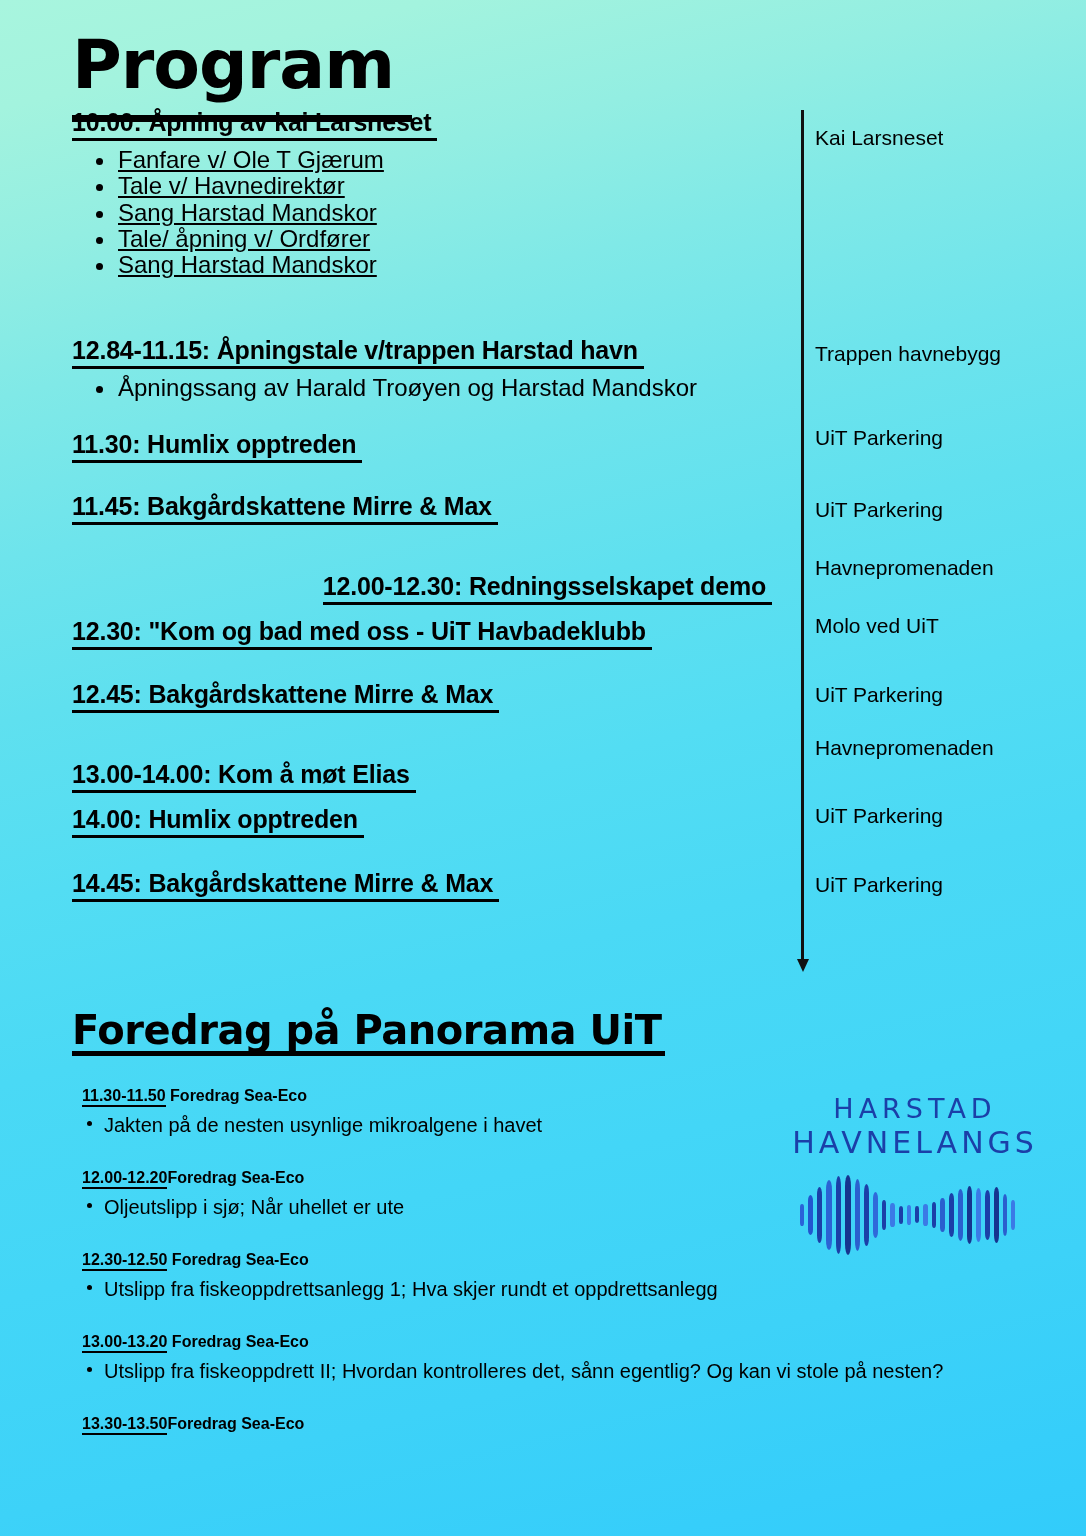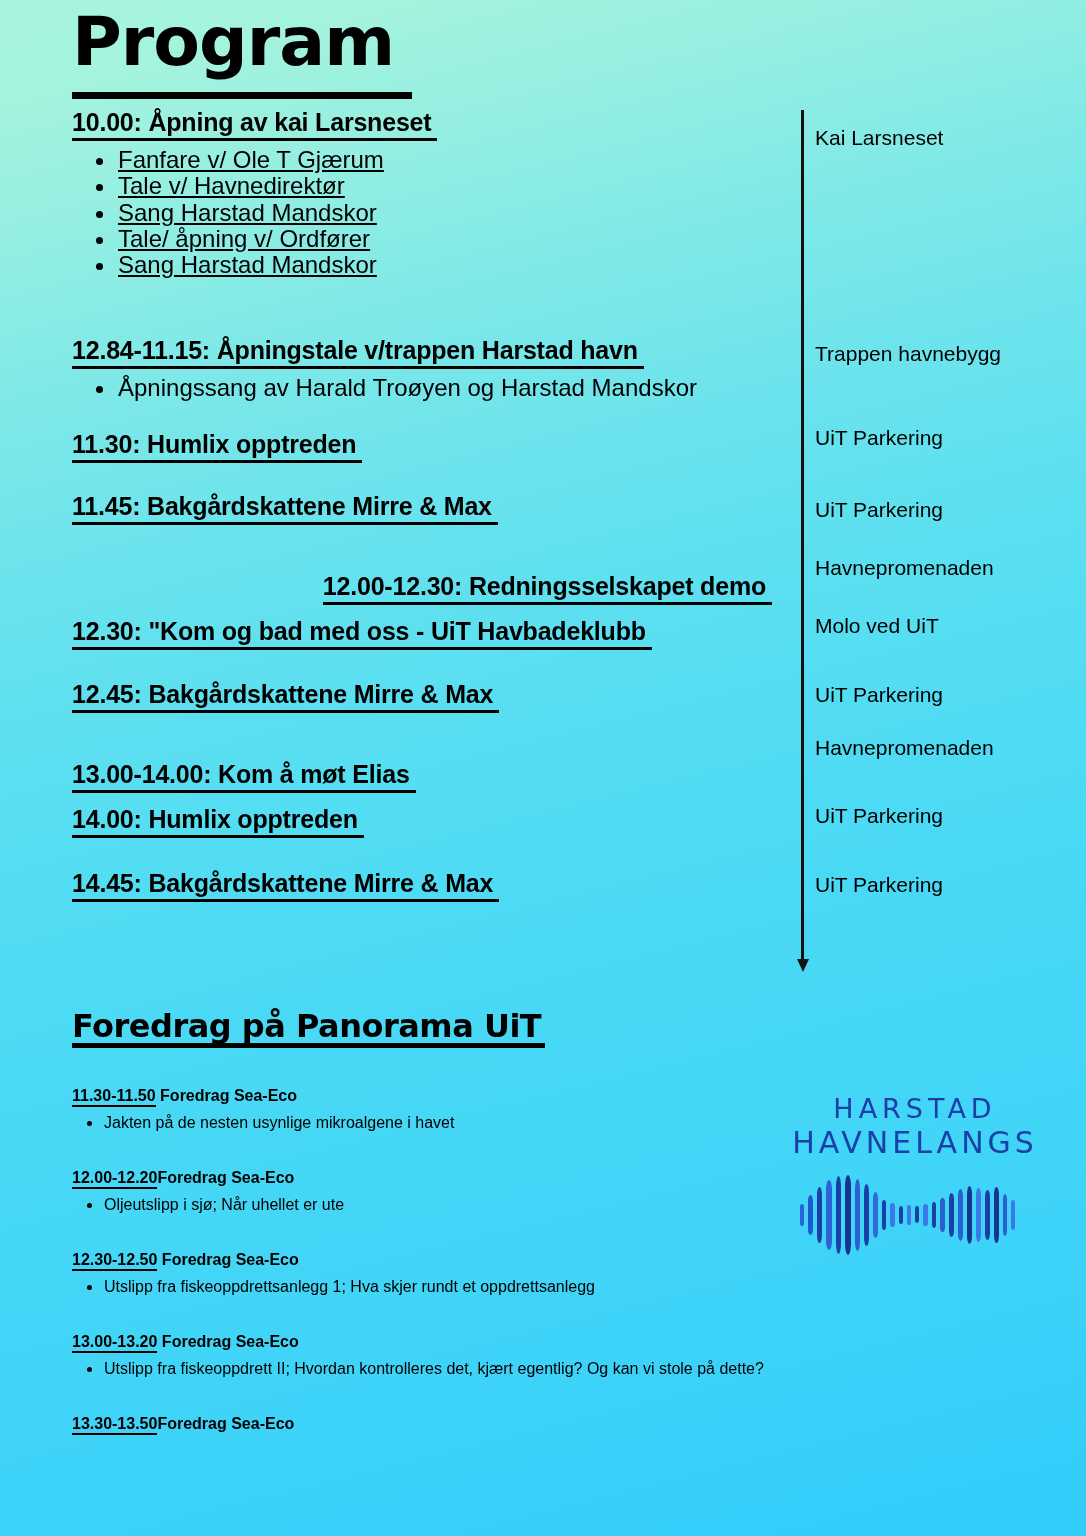--- a/index.html
+++ b/index.html
@@ -49,20 +49,21 @@
     font-weight: 700;
     letter-spacing: -1px;
     font-family: "DejaVu Sans", sans-serif;
     white-space: nowrap;
   }
   #program-title .ul {
     border-bottom: 7px solid #000;
     padding-bottom: 16px;
     padding-right: 18px;
     display: inline-block;
+    margin-top: 23px;
   }
 
   
   #timeline {
     position: absolute;
     left: 797px;
     top: 110px;
     width: 14px;
     height: 868px;
   }
@@ -140,21 +141,21 @@
     line-height: 1.1;
     font-weight: 400;
     white-space: nowrap;
   }
 
   
   #foredrag-title {
     position: absolute;
     left: 72px;
     top: 1010px;
-    font-size: 32px;
+    font-size: 40px;
     line-height: 1.0;
     font-weight: 700;
     letter-spacing: -0.5px;
     font-family: "DejaVu Sans", sans-serif;
     white-space: nowrap;
   }
   #foredrag-title .ul {
     border-bottom: 5px solid #000;
     padding-bottom: 1px;
     padding-right: 4px;
@@ -162,35 +163,36 @@
   }
 
   
   #foredrag-list { position: absolute; left: 72px; top: 1086px; width: 980px; }
   .lec { position: absolute; left: 0; width: 980px; }
   .lec-head {
     font-size: 16px;
     font-weight: 700;
     line-height: 1.2;
     white-space: nowrap;
+    margin-left: 10px;
   }
   .lec-head .t {
     border-bottom: 2px solid #000;
     padding-bottom: 0px;
     display: inline-block;
   }
   .lec-bullets {
     list-style: none;
     margin: 5px 0 0 0;
     padding: 0;
   }
   .lec-bullets li {
     position: relative;
     padding-left: 32px;
-    font-size: 16px;
+    font-size: 20px;
     line-height: 1.35;
     font-weight: 400;
     max-width: 960px;
   }
   .lec-bullets li::before {
     content: "";
     position: absolute;
     left: 15px;
     top: 9px;
     width: 5px;
@@ -312,21 +314,21 @@
       </div>
       <div class="lec" style="top: 164px;">
         <div class="lec-head"><span class="t">12.30-12.50</span><span> Foredrag Sea-Eco</span></div>
         <ul class="lec-bullets">
           <li>Utslipp fra fiskeoppdrettsanlegg 1; Hva skjer rundt et oppdrettsanlegg</li>
         </ul>
       </div>
       <div class="lec" style="top: 246px;">
         <div class="lec-head"><span class="t">13.00-13.20 </span><span> Foredrag Sea-Eco</span></div>
         <ul class="lec-bullets">
-          <li>Utslipp fra fiskeoppdrett II; Hvordan kontrolleres det, kjært egentlig? Og kan vi stole på dette?</li>
+          <li>Utslipp fra fiskeoppdrett II; Hvordan kontrolleres det, sånn egentlig? Og kan vi stole på nesten?</li>
         </ul>
       </div>
       <div class="lec" style="top: 328px;">
         <div class="lec-head"><span class="t">13.30-13.50 </span><span>Foredrag Sea-Eco</span></div>
       </div>
     </div>
 
   <div id="logo">
     <div id="logo-l1" class="logo-line">HARSTAD</div>
     <div id="logo-l2" class="logo-line">HAVNELANGS</div>

